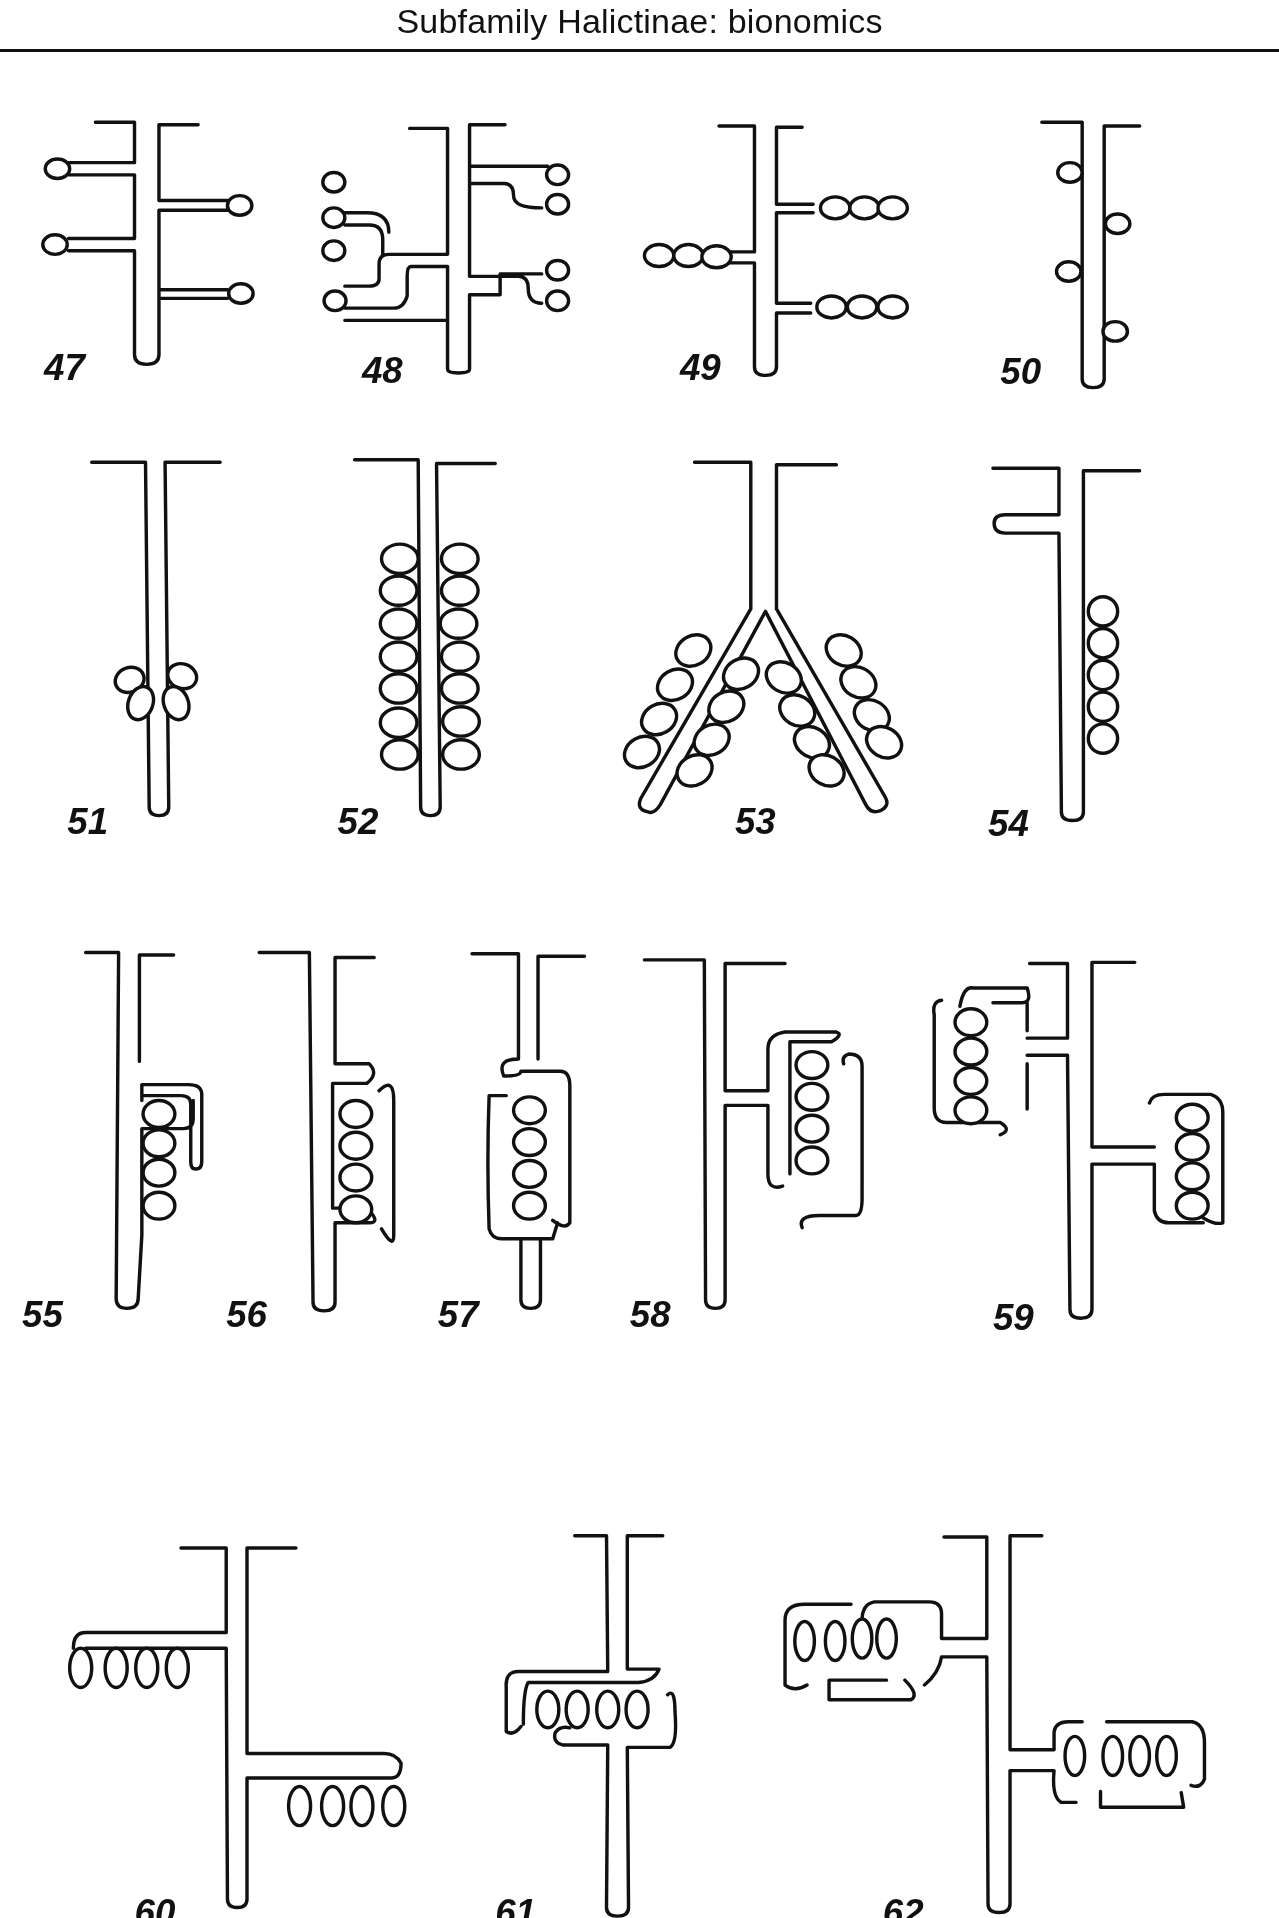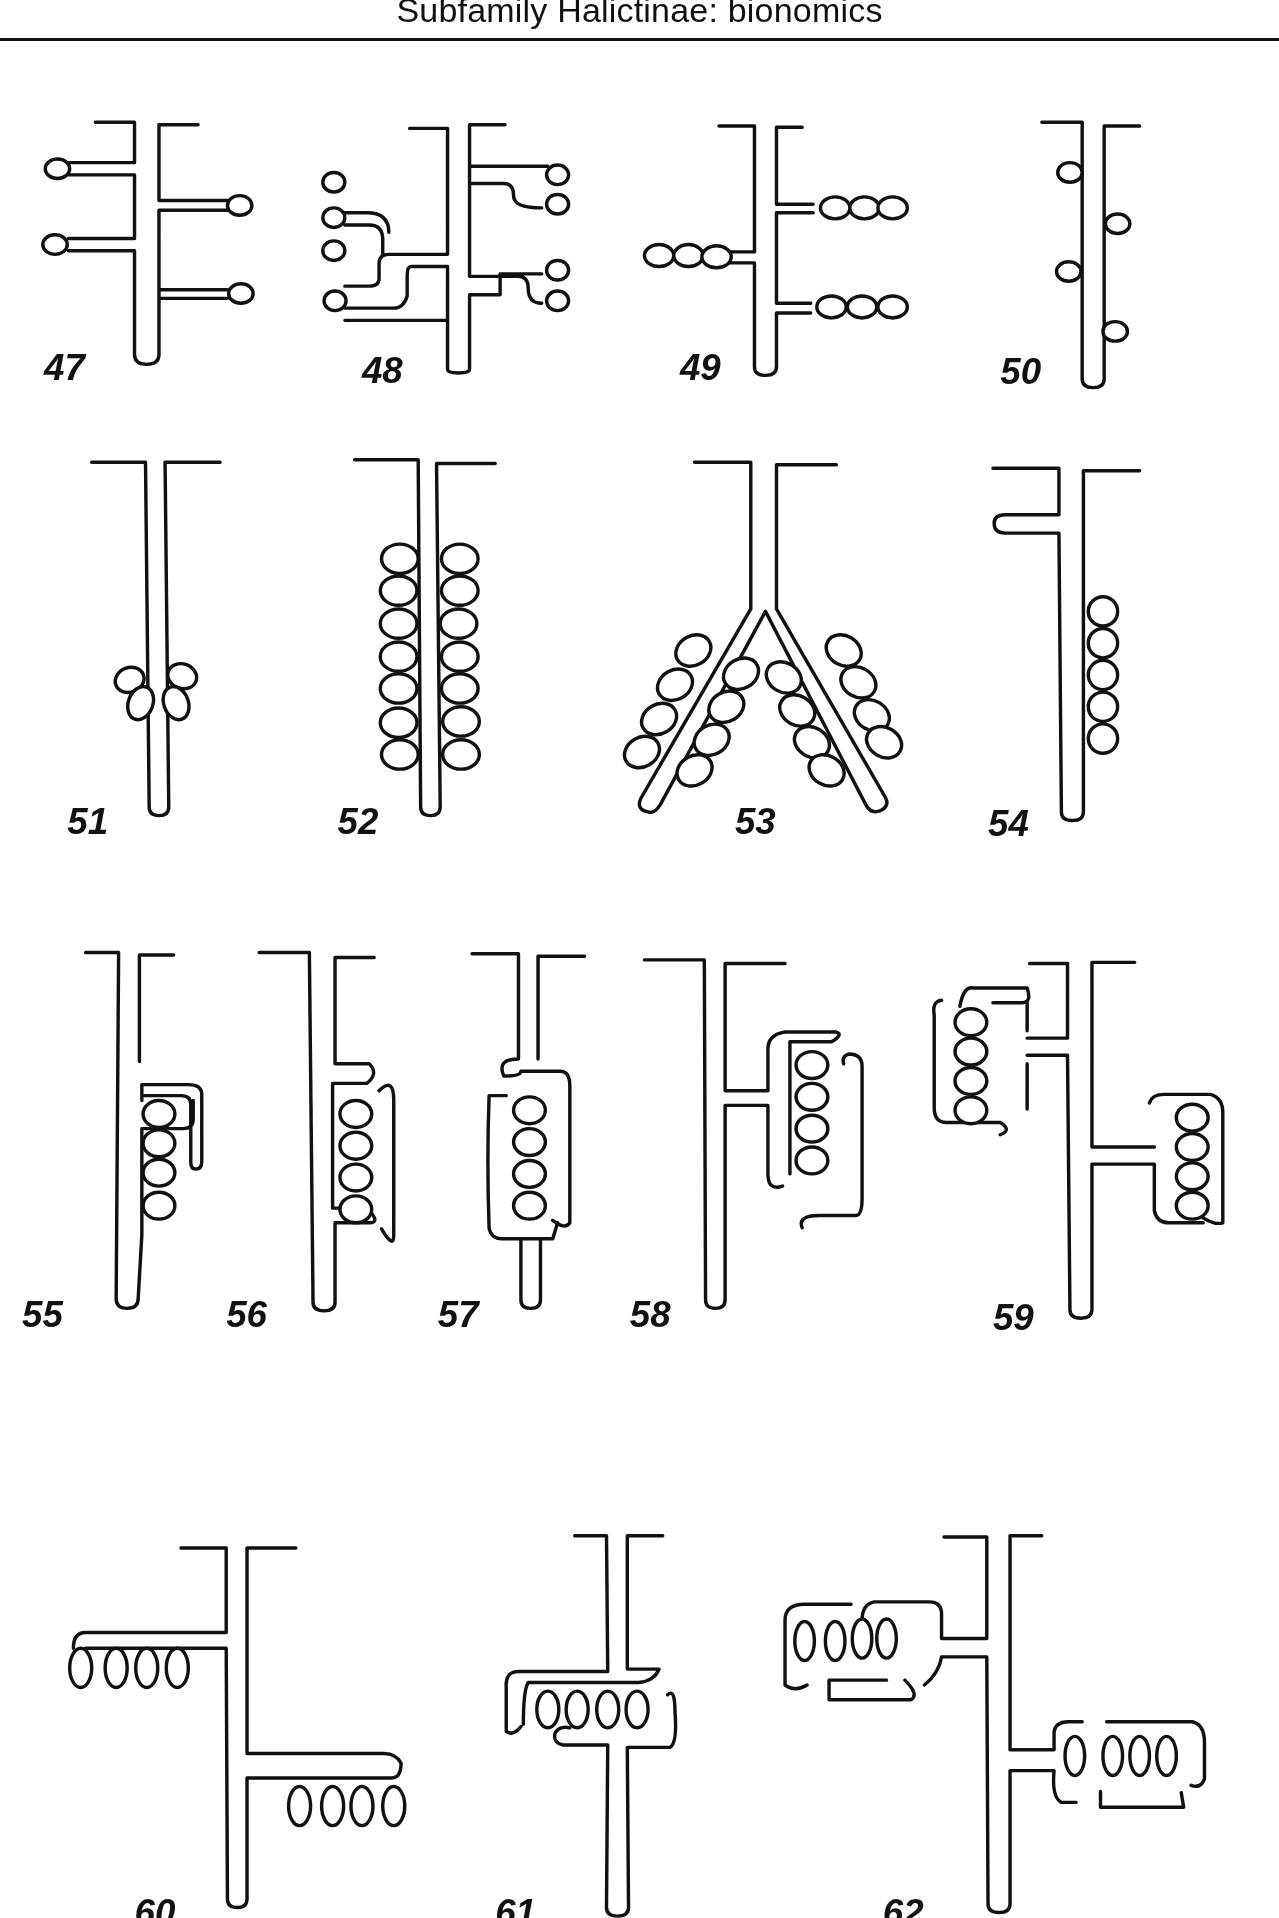--- a/index.html
+++ b/index.html
@@ -1,17 +1,17 @@
 <!DOCTYPE html>
 <html><head>
 <meta charset="utf-8">
 <style>
   html, body { margin: 0; padding: 0; background: #ffffff; }
   body { width: 1279px; height: 1918px; overflow: hidden; position: relative; font-family: "Liberation Sans", sans-serif; }
-  .page-header { position: absolute; left: 0; top: 5px; width: 1279px; height: 40px; }
+  .page-header { position: absolute; left: 0; top: 16px; width: 1279px; height: 40px; }
   .running-title {
     position: absolute; left: 0; width: 1279px; top: -14px; text-align: center;
     font-family: "Liberation Sans", sans-serif; font-size: 34px; color: #111;
     letter-spacing: 0.2px; white-space: nowrap;
   }
   .header-rule { position: absolute; left: 0; top: 33px; width: 1279px; height: 3px; background: #111; }
   svg.figure-plate { position: absolute; left: 0; top: 0; }
   .fig-label {
     font-family: "Liberation Sans", sans-serif; font-style: italic; font-weight: bold;
     font-size: 30px; fill: #111;

